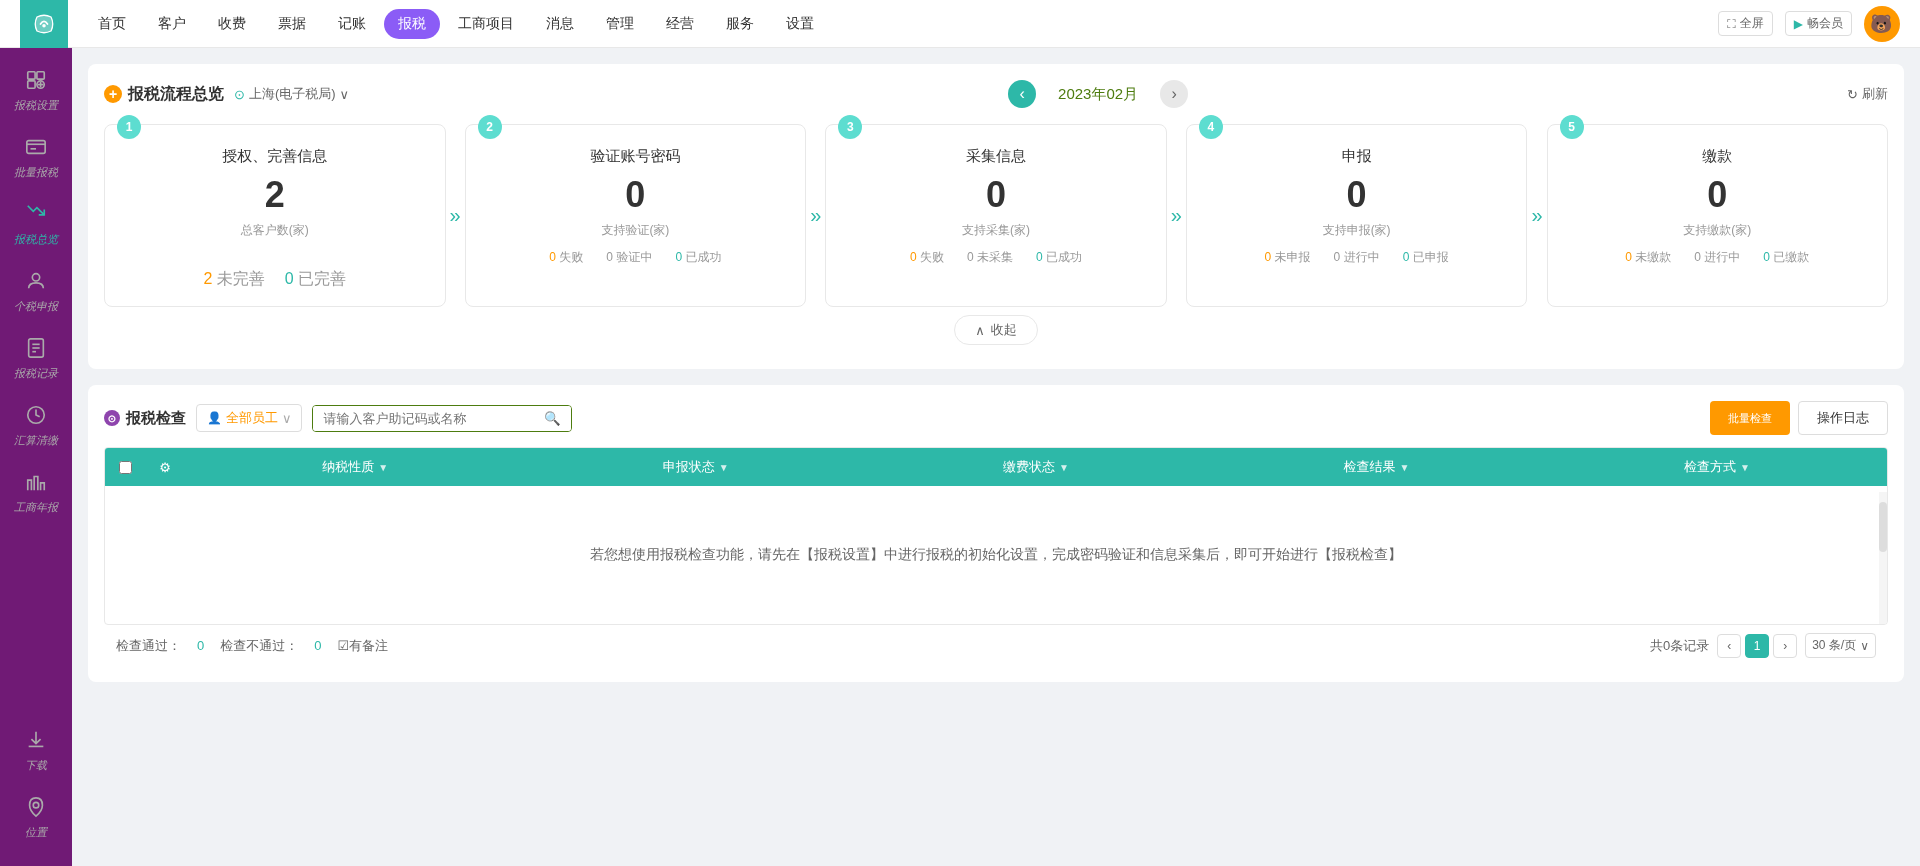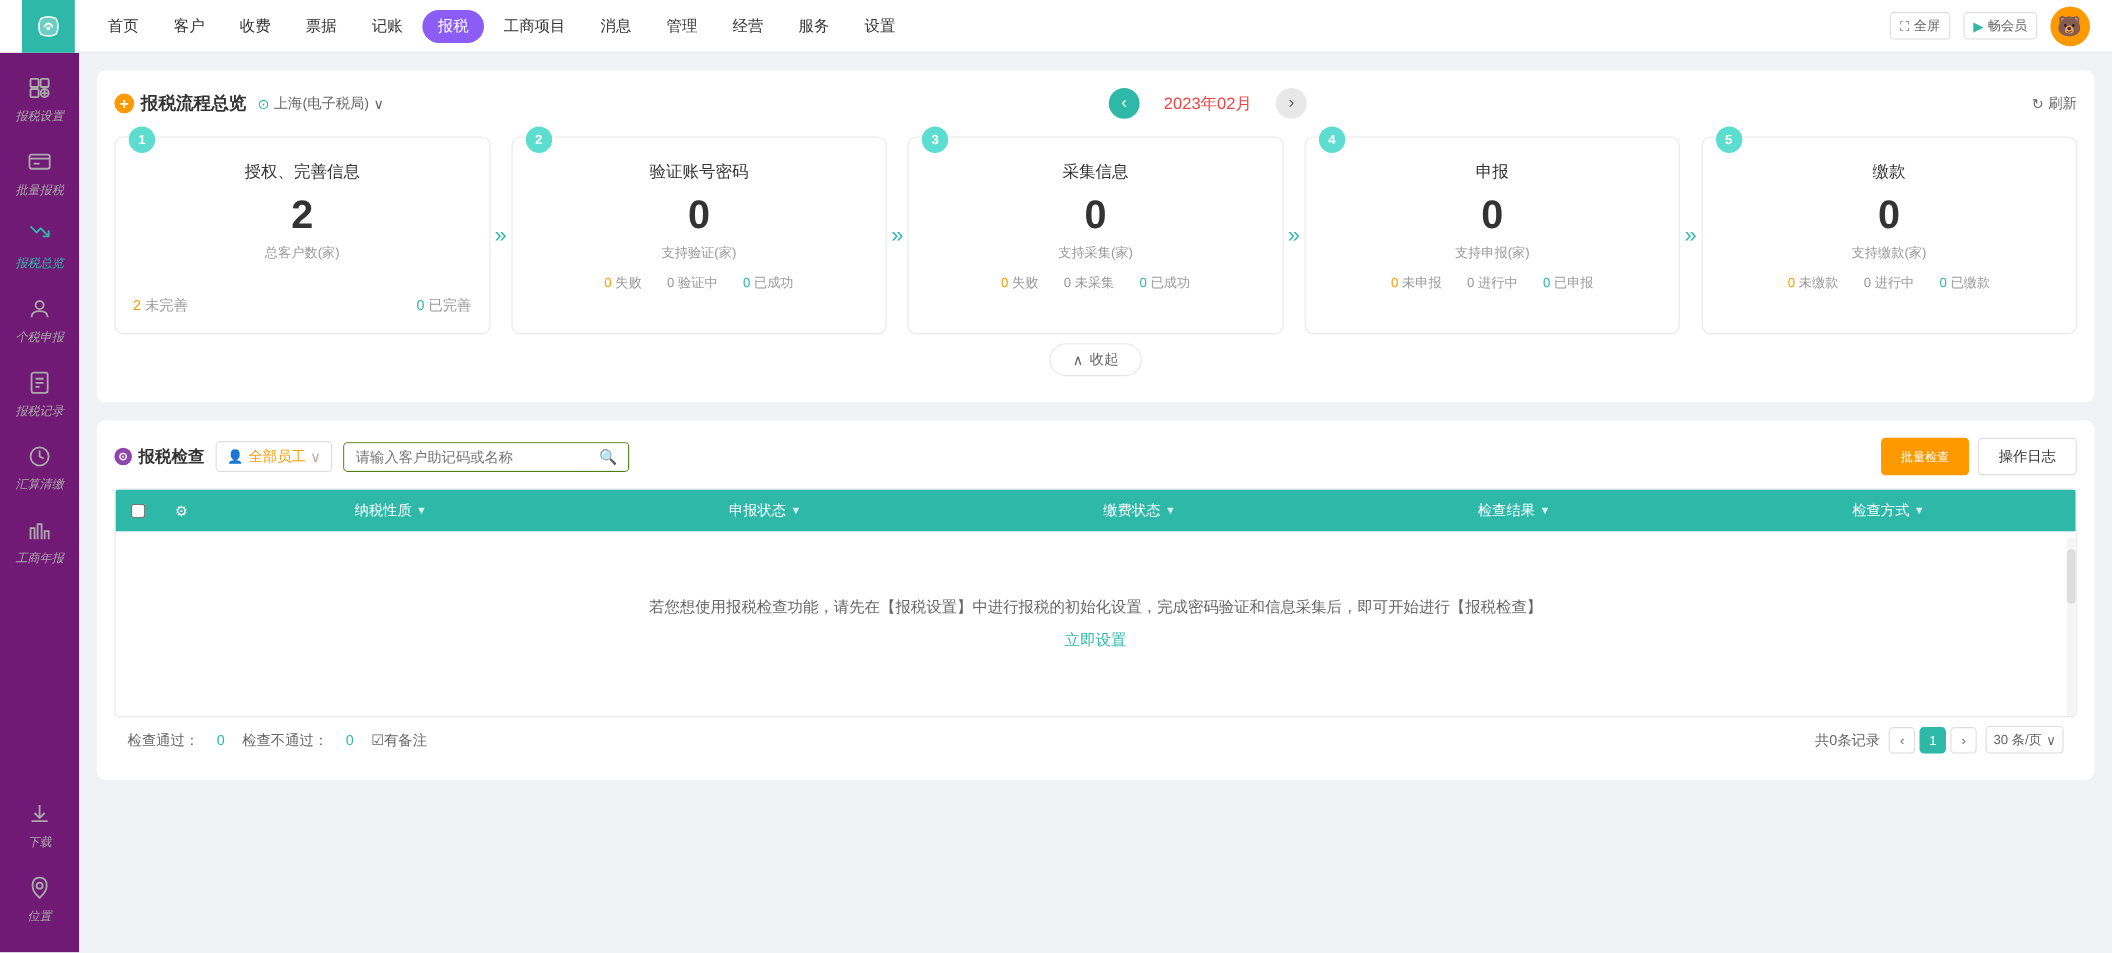--- a/index.html
+++ b/index.html
@@ -33,31 +33,31 @@
     .white-card { background: #fff; border-radius: 8px; padding: 16px; margin-bottom: 16px; }
 
     
     .section-header { display: flex; align-items: center; gap: 10px; margin-bottom: 16px; }
     .section-title { font-size: 16px; font-weight: bold; color: #333; display: flex; align-items: center; gap: 6px; }
     .section-title .plus-icon { width: 18px; height: 18px; background: #f90; border-radius: 50%; display: inline-flex; align-items: center; justify-content: center; color: #fff; font-size: 14px; font-weight: bold; }
     .location-btn { display: flex; align-items: center; gap: 4px; color: #666; font-size: 13px; cursor: pointer; }
     .nav-month { display: flex; align-items: center; gap: 12px; margin-left: auto; }
     .month-arrow { width: 28px; height: 28px; border-radius: 50%; background: #e8e8e8; display: flex; align-items: center; justify-content: center; cursor: pointer; color: #666; font-size: 16px; }
     .month-arrow.active { background: #2db8a8; color: #fff; }
-    .month-text { font-size: 15px; color: #ef4444; min-width: 100px; text-align: center; }
+    .month-text { font-size: 15px; color: #4d7c0f; min-width: 100px; text-align: center; }
     .refresh-btn { display: flex; align-items: center; gap: 4px; color: #666; cursor: pointer; font-size: 13px; }
 
     
     .process-steps { display: flex; align-items: stretch; gap: 0; }
     .process-step { flex: 1; background: #fff; border: 1px solid #e8e8e8; border-radius: 8px; padding: 16px; text-align: center; position: relative; }
     .step-num { position: absolute; top: -10px; left: 12px; width: 24px; height: 24px; background: #5dddd0; border-radius: 50%; display: flex; align-items: center; justify-content: center; color: #fff; font-size: 12px; font-weight: bold; }
     .step-title { font-size: 15px; color: #333; margin-bottom: 8px; margin-top: 6px; font-weight: 500; }
     .step-num-big { font-size: 36px; font-weight: bold; color: #333; margin: 6px 0; }
     .step-subtitle { font-size: 12px; color: #999; margin-bottom: 10px; }
-    .step-stats { display: flex; justify-content: space-between; gap: 20px; font-size: 13px; margin-top: 30px; }
+    .step-stats { display: flex; justify-content: center; gap: 20px; font-size: 16px; margin-top: 30px; }
     .stat-orange { color: #f90; cursor: pointer; }
     .stat-teal { color: #2db8a8; cursor: pointer; }
     .stat-gray { color: #999; }
     .stat-label { color: #999; }
     .arrow-connector { display: flex; align-items: center; justify-content: center; color: #2db8a8; font-size: 20px; padding: 0 4px; }
 
     
     .collapse-bar { display: flex; justify-content: center; margin: 8px 0; }
     .collapse-btn { display: flex; align-items: center; gap: 6px; background: #fff; border: 1px solid #e8e8e8; border-radius: 20px; padding: 5px 20px; cursor: pointer; color: #666; font-size: 13px; }
 
@@ -425,23 +425,20 @@
             <span class="filter-icon">▼</span>
           </div>
           <div class="th method-col">
             <span>检查方式</span>
             <span class="filter-icon">▼</span>
           </div>
         </div>
 
         <div class="table-empty">
           <p>若您想使用报税检查功能，请先在【报税设置】中进行报税的初始化设置，完成密码验证和信息采集后，即可开始进行【报税检查】</p>
-          <p style="margin-top:12px;">
-            <a class="link-teal">立即设置</a>
-          </p>
         </div>
 
         <div style="position:absolute;right:0;top:44px;bottom:0;width:8px;background:#f5f5f5;">
           <div style="width:8px;height:50px;background:#ddd;border-radius:4px;position:absolute;top:10px;"></div>
         </div>
       </div>
 
       <div class="table-footer">
         <span>检查通过：</span>
         <a class="link-teal">0</a>

